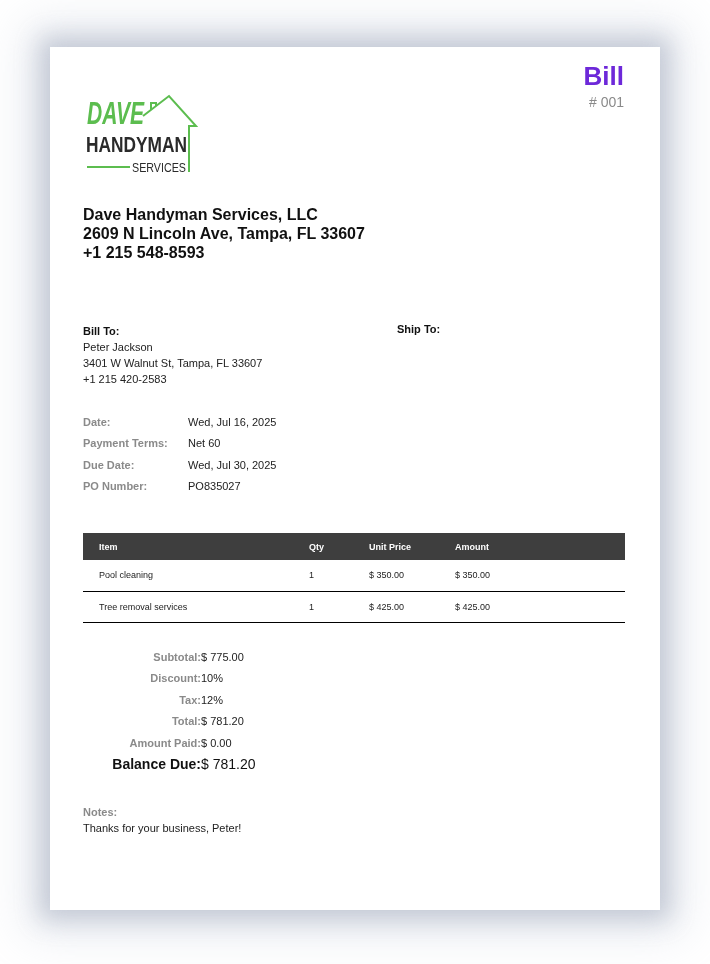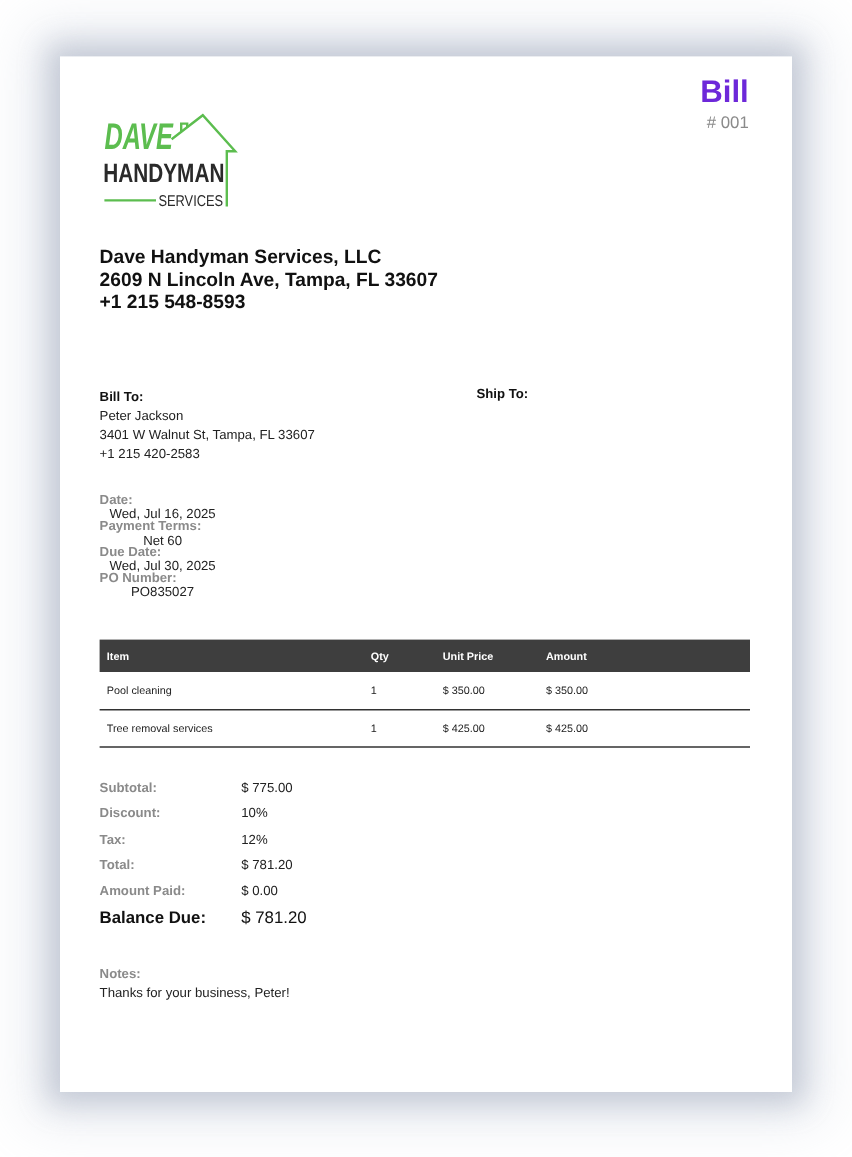--- a/index.html
+++ b/index.html
@@ -33,38 +33,38 @@
     
     .company { left: 33px; top: 158px; font-size: 16px; font-weight: bold; line-height: 19px; color: #111; }
 
     
     .billto { left: 33px; top: 276px; font-size: 11px; line-height: 16px; color: #222; }
     .billto .lbl { font-weight: bold; color: #111; }
     .shipto { left: 318px; top: 276px; font-size: 11px; font-weight: bold; color: #111; margin-left: 29px; }
 
     
     .meta { left: 33px; top: 364px; font-size: 11px; }
-    .meta-row { display: flex; height: 21.5px; align-items: center; flex-direction: column; }
+    .meta-row { display: flex; height: 21.5px; align-items: center; }
     .meta-row .k { width: 105px; color: #8a8a8a; font-weight: bold; }
     .meta-row .v { color: #222; }
 
     
     .table { left: 33px; top: 486px; width: 542px; font-size: 9px; }
     .thead {
       display: flex; height: 27px; align-items: center;
       background: #3e3e3e; color: #ffffff; font-weight: bold;
     }
     .trow { display: flex; height: 31.5px; align-items: center; border-bottom: 1px solid #000000; color: #222; }
-    .c-item { width: 220px; padding-left: 6px; }
+    .c-item { width: 220px; padding-left: 16px; }
     .c-qty { width: 60px; padding-left: 6px; }
     .c-price { width: 87px; padding-left: 6px; }
     .c-amt { width: 100px; padding-left: 5px; }
 
     
-    .totals { left: 33px; top: 599px; font-size: 11px; }
+    .totals { left: 33px; top: 599px; font-size: 11px; text-align: right; }
     .t-row { display: flex; height: 21.5px; align-items: center; }
     .t-row .k { width: 118px; color: #8a8a8a; font-weight: bold; }
     .t-row .v { color: #222; }
     .t-row.balance .k { color: #111; font-size: 14px; font-weight: bold; }
     .t-row.balance .v { color: #111; font-size: 14px; }
 
     
     .notes { left: 33px; top: 757px; font-size: 11px; line-height: 16px; }
     .notes .lbl { color: #8a8a8a; font-weight: bold; }
     .notes .txt { color: #222; }

